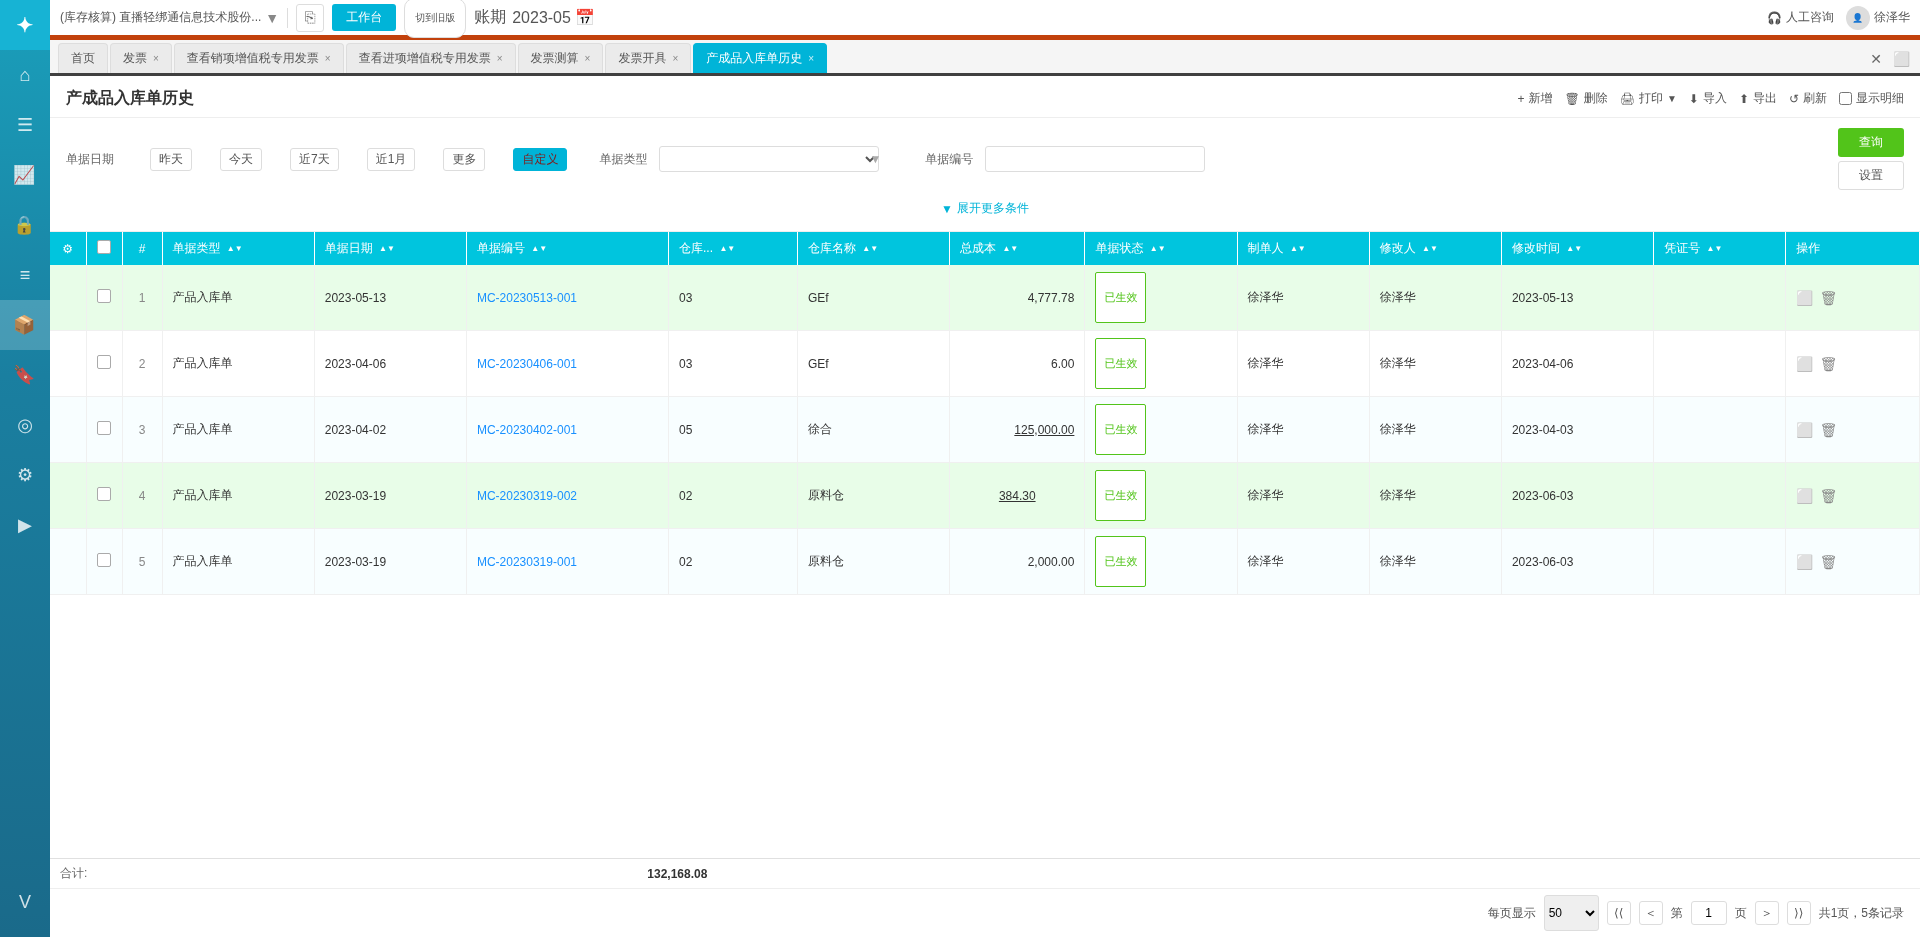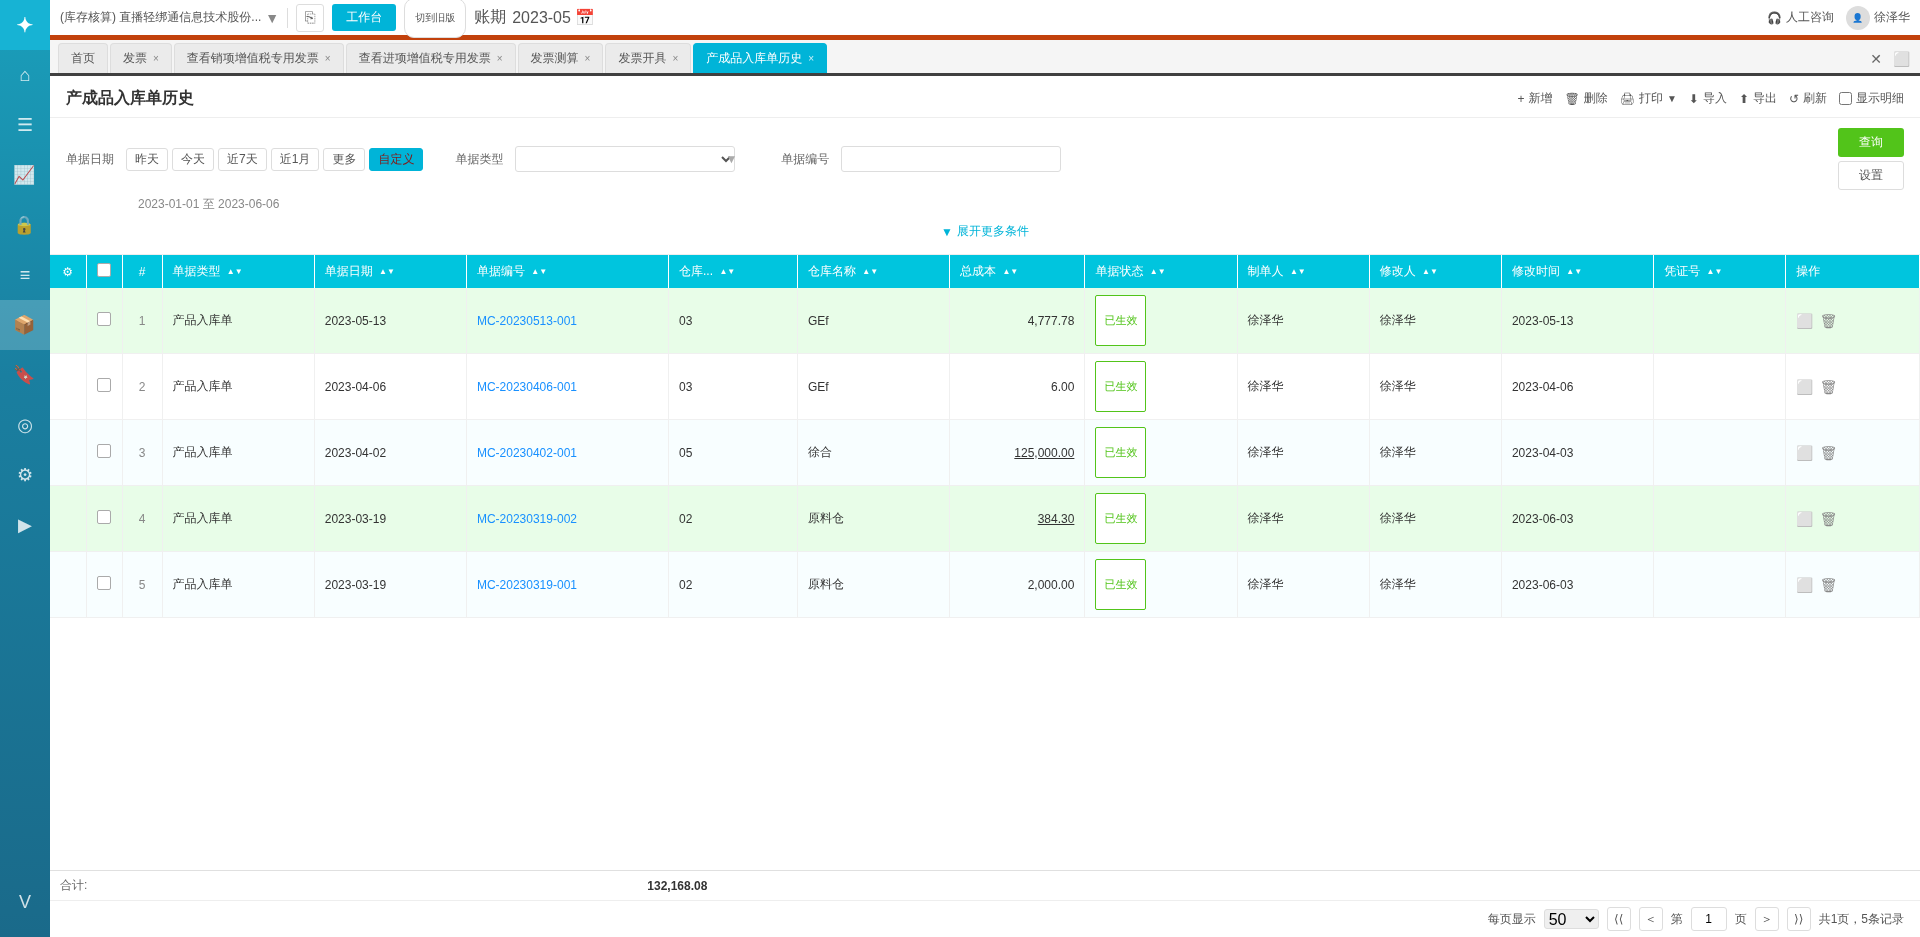--- a/index.html
+++ b/index.html
@@ -253,20 +253,21 @@
       gap: 4px;
     }
     .date-btn {
       padding: 2px 8px;
       border: 1px solid #ddd;
       border-radius: 3px;
       background: white;
       cursor: pointer;
       font-size: 12px;
       color: #555;
+      margin-left: 24px;
     }
     .date-btn.custom {
       background: #00b4d8;
       color: #7f1d1d;
       border-color: #00b4d8;
     }
     .date-range {
       font-size: 12px;
       color: #888;
     }
@@ -410,24 +411,24 @@
       padding: 6px 16px;
       border-top: 1px solid #eee;
       flex-shrink: 0;
       gap: 8px;
       font-size: 12px;
       background: white;
       color: #555;
     }
     .page-size-select {
       width: 55px;
-      height: 20px;
-      border: 1px solid #ddd;
-      border-radius: 3px;
-      font-size: 16px;
+      height: 36px;
+      border: 1px solid #ddd;
+      border-radius: 3px;
+      font-size: 12px;
     }
     .page-btn {
       width: 24px;
       height: 24px;
       display: flex;
       align-items: center;
       justify-content: center;
       border: 1px solid #ddd;
       border-radius: 3px;
       cursor: pointer;
@@ -594,24 +595,20 @@
         </select>
         <span style="margin-left:-22px;pointer-events:none;color:#aaa;">▼</span>
         <span style="margin-left:20px;"></span>
         <span class="filter-label">单据编号</span>
         <input class="filter-input" type="text" style="">
         <div class="btn-group" style="margin-left:auto;">
           <button class="query-btn">查询</button>
           <button class="set-btn">设置</button>
         </div>
       </div>
-      <div class="filter-row">
-        <span style="width:60px;"></span>
-        <span class="date-range">2023-01-01 至 2023-06-06</span>
-      </div>
       <div class="expand-more">
         <span>▼</span>
         <span>展开更多条件</span>
       </div>
     </div>
 
     <div class="table-area">
       <table>
         <thead>
           <tr>
@@ -738,21 +735,21 @@
     </tr>
             <tr class="highlight">
       <td></td>
       <td class="row-check"><span class="checkbox-custom"></span></td>
       <td class="row-num">4</td>
       <td>产品入库单</td>
       <td>2023-03-19</td>
       <td><span class="link-text">MC-20230319-002</span></td>
       <td>02</td>
       <td>原料仓</td>
-      <td style="text-align:right;text-decoration:underline;">384.30</td>
+      <td style="text-align:center;text-decoration:underline;">384.30</td>
       <td><span class="status-badge">已生效</span></td>
       <td>徐泽华</td>
       <td>徐泽华</td>
       <td>2023-06-03</td>
       <td></td>
       <td>
         <div class="action-icons">
           <span class="action-icon" title="编辑">⬜</span>
           <span class="action-icon" title="删除">🗑</span>
         </div>

